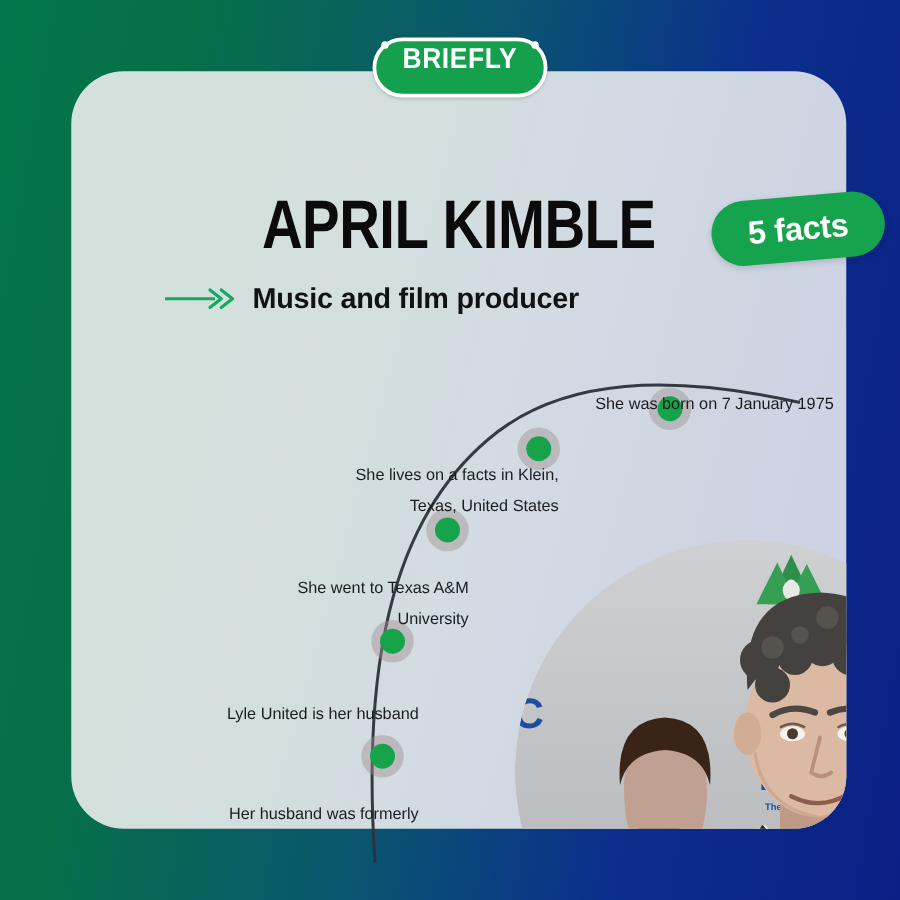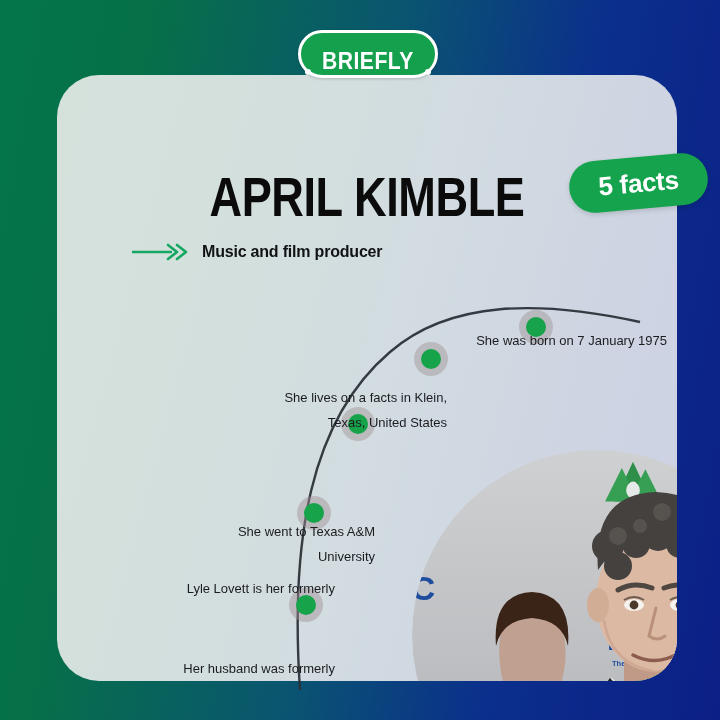--- a/index.html
+++ b/index.html
@@ -14,42 +14,42 @@
     height: 720px;
     overflow: hidden;
     font-family: "Liberation Sans", sans-serif;
     background: linear-gradient(100deg, #04754a 0%, #067048 18%, #0a5570 48%, #0b2f8c 72%, #0c1f86 100%);
   }
 
   
   #card {
     position: absolute;
     left: 57px;
-    top: 75px;
+    top: 57px;
     width: 620px;
     height: 606px;
     border-radius: 42px;
     background: linear-gradient(105deg, #d5e2dc 0%, #d4e0dc 22%, #d2dce1 52%, #ced4e2 80%, #ccd2e4 100%);
     overflow: hidden;
   }
 
   
   #brand-pill {
     position: absolute;
     left: 298px;
     top: 30px;
     width: 140px;
     height: 48px;
     border-radius: 24px;
     background: #16a34a;
     background: #14a04c;
     border: 3px solid #ffffff;
     box-sizing: border-box;
     display: flex;
-    align-items: flex-end;
+    align-items: flex-start;
     justify-content: center;
     gap: 7px;
     z-index: 30;
     box-shadow: 0 1px 3px rgba(0,0,0,0.18);
   }
   #brand-pill .dotmark {
     width: 6px; height: 6px; border-radius: 50%;
     background: #ffffff;
     flex: 0 0 auto;
   }
@@ -84,21 +84,21 @@
     position: absolute;
     left: 75px;
     top: 168px;
     display: flex;
     align-items: center;
     gap: 12px;
     z-index: 12;
   }
   #subtitle-arrow { display:block; }
   #subtitle-text {
-    font-size: 16px;
+    font-size: 23px;
     font-weight: 700;
     color: #111214;
     letter-spacing: -0.2px;
   }
 
   
   #facts-badge {
     position: absolute;
     left: 569px;
     top: 157px;
@@ -149,21 +149,21 @@
     position: absolute;
     font-size: 13px;
     line-height: 25px;
     color: #1b1c1f;
     text-align: right;
     z-index: 26;
     white-space: pre-line;
   }
   #fact-0 { left: 260px; top: 253px; width: 350px; }
   #fact-1 { left: 110px; top: 310px; width: 280px; }
-  #fact-2 { left: 60px;  top: 400px; width: 258px; margin-top: 44px; }
+  #fact-2 { left: 60px;  top: 400px; width: 258px; }
   #fact-3 { left: 20px;  top: 501px; width: 258px; }
   #fact-4 { left: 10px;  top: 581px; width: 268px; }
 </style>
 </head>
 <body>
 
 <div id="stage">
 
   <div id="card">
 
@@ -364,21 +364,21 @@
           <path d="M352,370 q6,-40 30,-48" fill="none" stroke="#e2c0ab" stroke-width="0"></path>
         </g>
       </svg>
     </div>
 
     <div class="fact" id="fact-0">She was born on 7 January 1975</div>
     <div class="fact" id="fact-1">She lives on a facts in Klein,
 Texas, United States</div>
     <div class="fact" id="fact-2">She went to Texas A&amp;M
 University</div>
-    <div class="fact" id="fact-3">Lyle Lovett is her formerly</div>
+    <div class="fact" id="fact-3">Lyle United is her husband</div>
     <div class="fact" id="fact-4">Her husband was formerly
 married to Julia Roberts</div>
   </div>
 
   <svg id="arc-layer" viewBox="0 0 720 720" aria-hidden="true">
     <path d="M300,690 C290,540 310,420 390,352 C450,300 540,300 640,322" fill="none" stroke="#2b3138" stroke-width="2.4" opacity="0.95"></path>
     <g>
       <g>
         <circle cx="536" cy="327" r="17" fill="#9a8d90" opacity="0.42"></circle>
         <circle cx="536" cy="327" r="10" fill="#16a34a"></circle>

